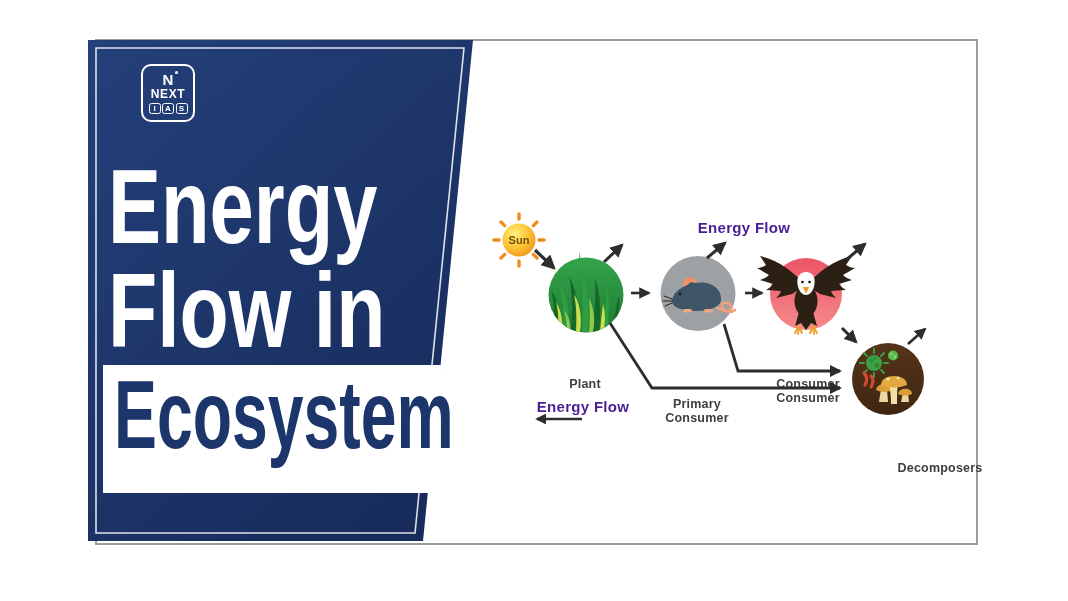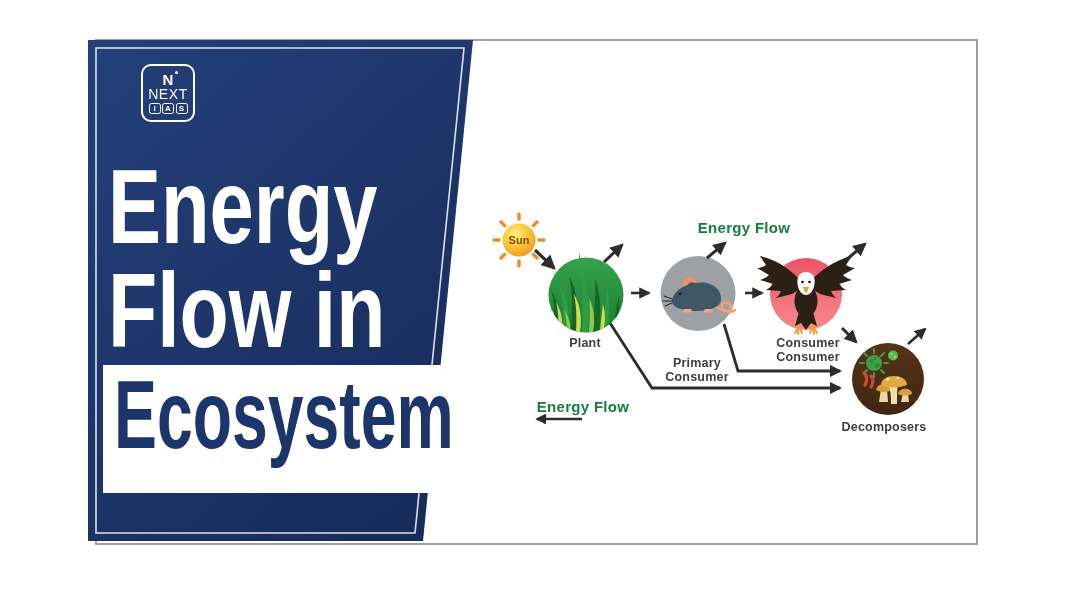--- a/index.html
+++ b/index.html
@@ -14,41 +14,41 @@
   .panel-svg{position:absolute;left:0;top:0;width:1068px;height:601px;pointer-events:none;}
 
   
   .logo{position:absolute;left:141px;top:64px;width:54px;height:58px;
         border:2.5px solid #ffffff;border-radius:10px;box-sizing:border-box;
         display:flex;flex-direction:column;align-items:center;justify-content:center;
         gap:1px;color:#ffffff;}
   .logo-n{position:relative;font-weight:700;font-size:15px;line-height:14px;}
   .logo-n .dot{position:absolute;top:-2px;right:-5px;width:3.5px;height:3.5px;
                background:#ffffff;border-radius:50%;}
-  .logo-next{font-weight:400;font-size:14px;letter-spacing:0.6px;line-height:13px;}
+  .logo-next{font-weight:700;font-size:12px;letter-spacing:0.6px;line-height:13px;}
   .logo-ias{display:flex;gap:1.5px;margin-top:1px;}
   .logo-ias span{display:flex;align-items:center;justify-content:center;
                  width:12px;height:11px;border:1.5px solid #ffffff;border-radius:2.5px;
                  font-size:8px;font-weight:700;box-sizing:border-box;}
 
   
   .title-line{position:absolute;color:#ffffff;font-weight:700;line-height:1;
               transform-origin:left top;white-space:nowrap;}
   .title-1{left:108px;top:153px;font-size:106px;transform:scaleX(0.75);}
   .title-2{left:108px;top:257px;font-size:106px;transform:scaleX(0.76);}
   .band{position:absolute;left:103px;top:365px;width:338px;height:128px;background:#ffffff;
         clip-path:polygon(0 0,100% 0,98.2% 100%,0 100%);}
   .title-3{left:114px;top:367px;font-size:96px;color:#1c356b;transform:scaleX(0.67);}
 
   
   .node-art{position:absolute;}
   .node-label{position:absolute;transform:translateX(-50%);text-align:center;
               color:#3e3e3e;font-weight:700;font-size:12.5px;line-height:1.14;
-              letter-spacing:0.2px;white-space:nowrap;}
-  .flow-label{position:absolute;transform:translateX(-50%);color:#15803d;
+              letter-spacing:0.2px;white-space:nowrap;margin-top:41px;}
+  .flow-label{position:absolute;transform:translateX(-50%);color:#4c1d95;
               font-weight:700;font-size:15px;letter-spacing:0.3px;white-space:nowrap;}
   .arrows-svg{position:absolute;left:0;top:0;width:1068px;height:601px;pointer-events:none;}
 </style>
 </head>
 <body>
 
 <div class="stage">
 
   <div class="card"></div>
 
@@ -222,21 +222,21 @@
 
   <div class="node-label" style="left:585px;top:336px">Plant</div>
   <div class="node-label" style="left:697px;top:356px">
     <span>Primary</span><br>
     <span>Consumer</span>
   </div>
   <div class="node-label" style="left:808px;top:336px">
     <span>Consumer</span><br>
     <span>Consumer</span>
   </div>
-  <div class="node-label" style="left:884px;top:420px">Decomposers</div>
+  <div class="node-label" style="left:940px;top:420px">Decomposers</div>
 
   <div class="flow-label" style="left:744px;top:219px">Energy Flow</div>
   <div class="flow-label" style="left:583px;top:398px">Energy Flow</div>
 
   <svg class="arrows-svg" viewBox="0 0 1068 601">
     <defs>
       <marker id="ah" viewBox="0 0 6 6" markerWidth="4.5" markerHeight="4.5" refX="5" refY="3" orient="auto" markerUnits="strokeWidth">
         <path d="M0,0 L6,3 L0,6 Z" fill="#2d2d2d"></path>
       </marker>
     </defs>

